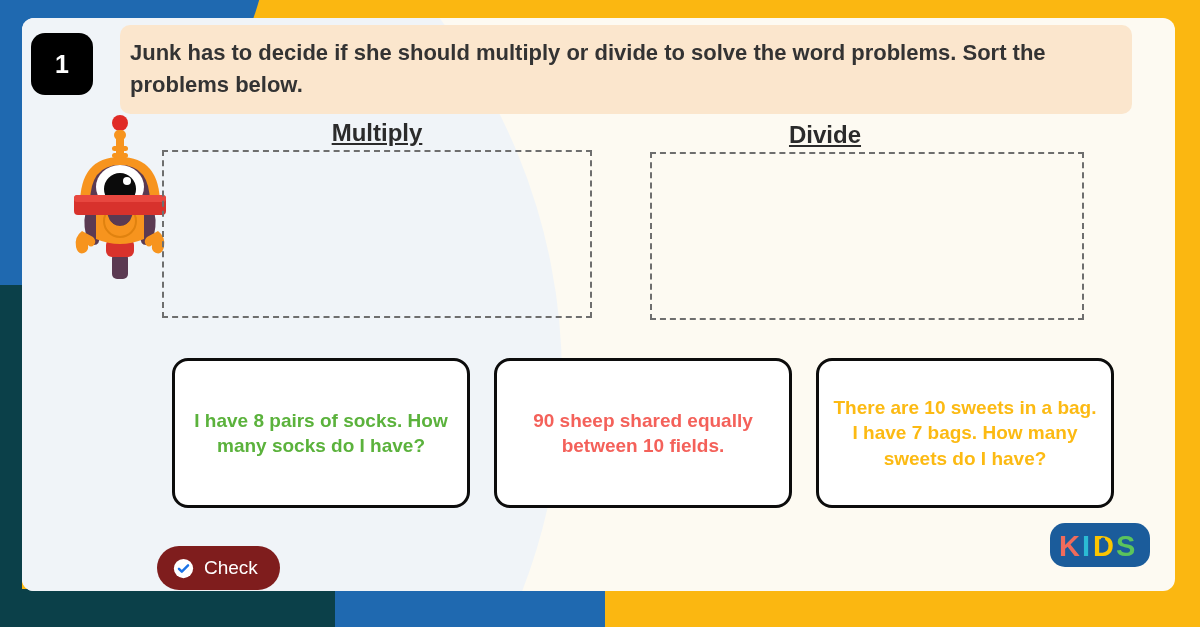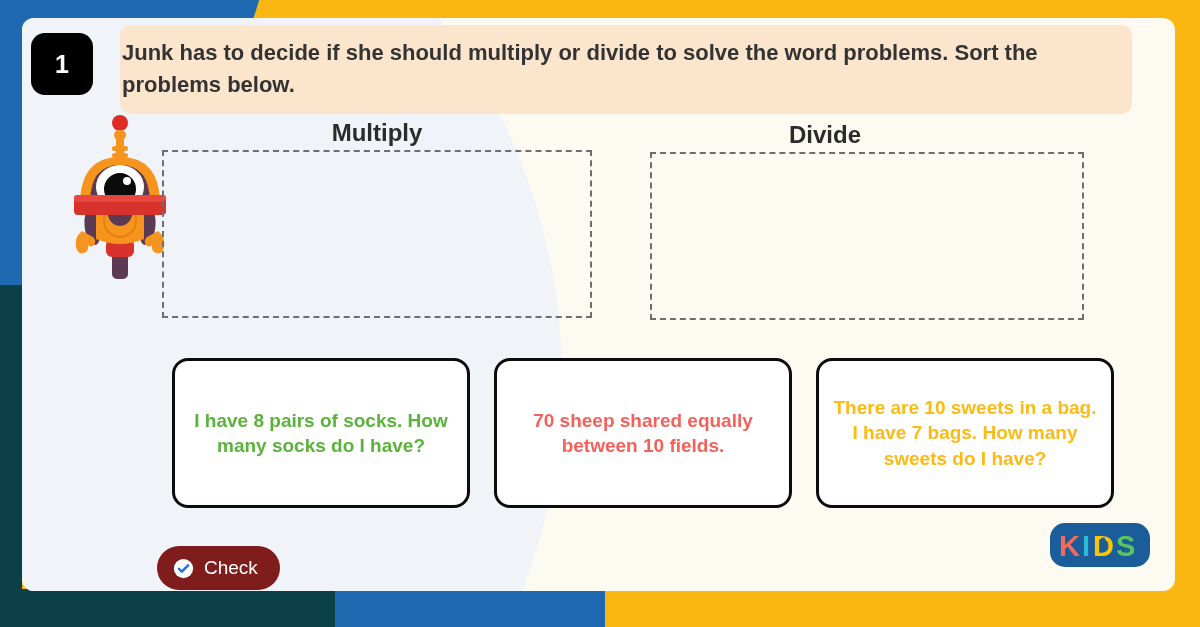--- a/index.html
+++ b/index.html
@@ -106,21 +106,21 @@
 
   
   .qbanner {
     position: absolute;
     left: 98px;
     top: 7px;
     width: 1012px;
     min-height: 69px;
     background: #FBE6CD;
     border-radius: 10px;
-    padding: 12px 16px 12px 2px;
+    padding: 12px 16px 12px 10px;
     box-sizing: border-box;
     color: #333333;
     font-size: 22px;
     font-weight: bold;
     line-height: 1.47;
   }
 
   
   .robot {
     position: absolute;
@@ -130,20 +130,21 @@
     height: 180px;
   }
 
   
   .zone-title {
     position: absolute;
     color: #2b2b2b;
     font-size: 24px;
     font-weight: bold;
     text-align: center;
+    text-decoration: underline;
   }
   .zone-title.multiply { left: 140px; top: 101px; width: 430px; }
   .zone-title.divide   { left: 588px; top: 103px; width: 430px; }
 
   .dropzone {
     position: absolute;
     border: 2px dashed #6e6e6e;
     box-sizing: border-box;
   }
   .dropzone.multiply { left: 140px; top: 132px; width: 430px; height: 168px; }
@@ -266,21 +267,21 @@
       </div>
 
       <div class="zone-title multiply">Multiply</div>
       <div class="dropzone multiply"></div>
 
       <div class="zone-title divide">Divide</div>
       <div class="dropzone divide"></div>
 
       <div class="cards-row">
         <div class="pcard" style="color:#5BB23C">I have 8 pairs of socks. How many socks do I have?</div>
-        <div class="pcard" style="color:#F4615A">70 sheep shared equally between 10 fields.</div>
+        <div class="pcard" style="color:#F4615A">90 sheep shared equally between 10 fields.</div>
         <div class="pcard" style="color:#FCBA13">There are 10 sweets in a bag. I have 7 bags. How many sweets do I have?</div>
       </div>
 
       <button class="check-btn">
         <span>
           <svg class="check-icon" viewBox="0 0 24 24" aria-hidden="true">
             <circle cx="12" cy="12" r="11" fill="#ffffff"></circle>
             <path d="M6.8 12.3 l3.3 3.3 l7.1 -7.2" fill="none" stroke="#1A73E8" stroke-width="2.8" stroke-linecap="round" stroke-linejoin="round"></path>
           </svg>
         </span>

